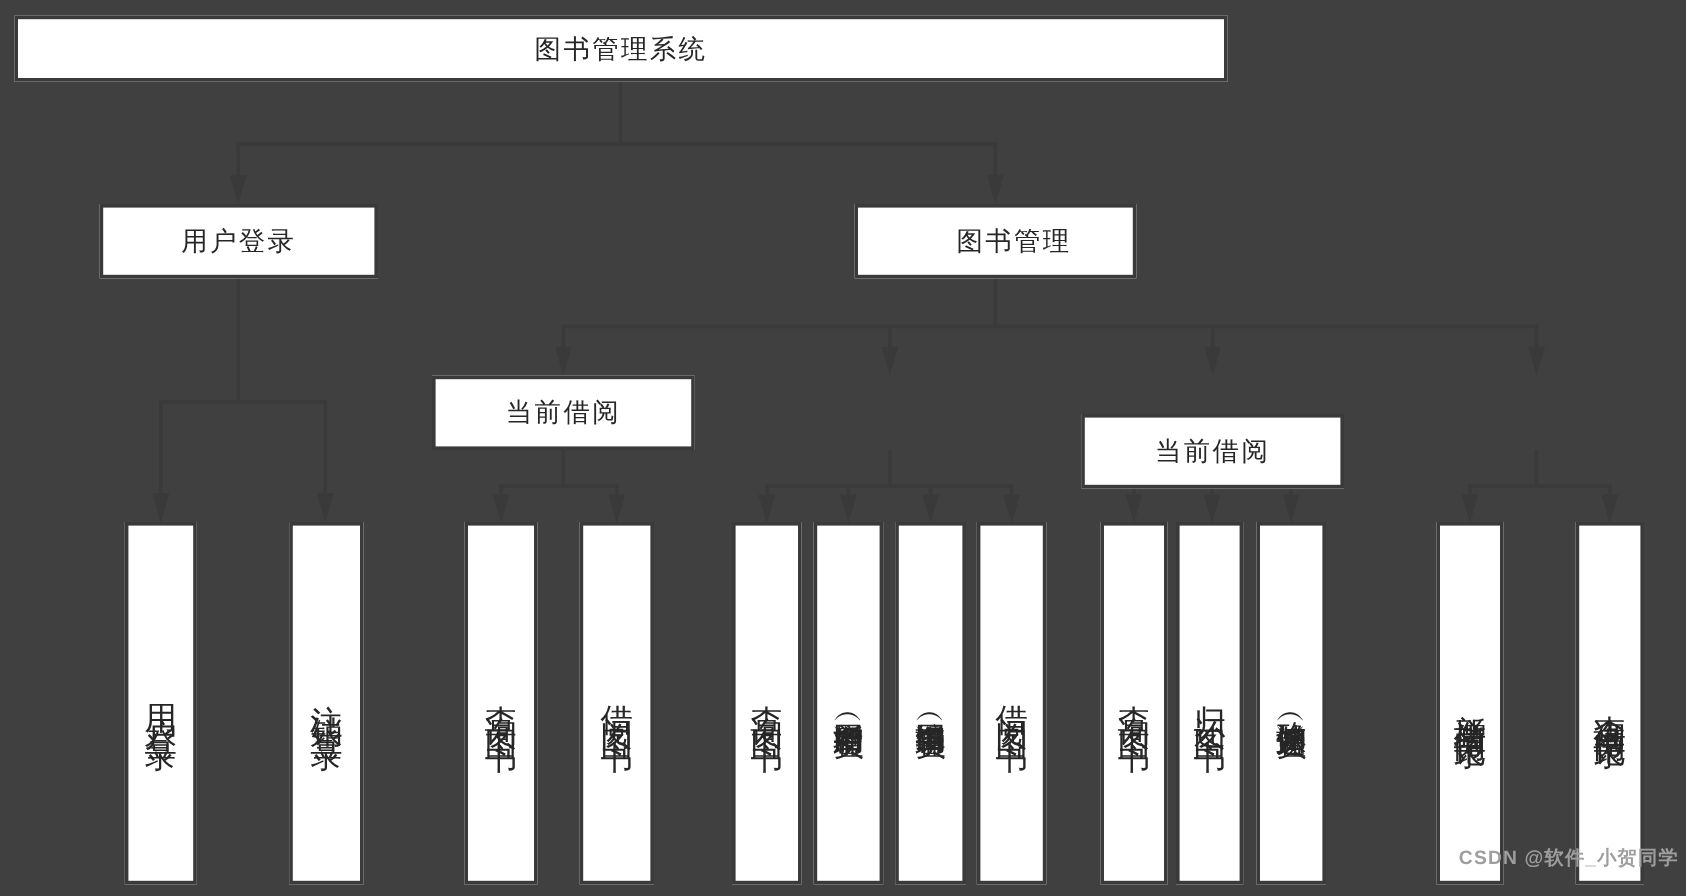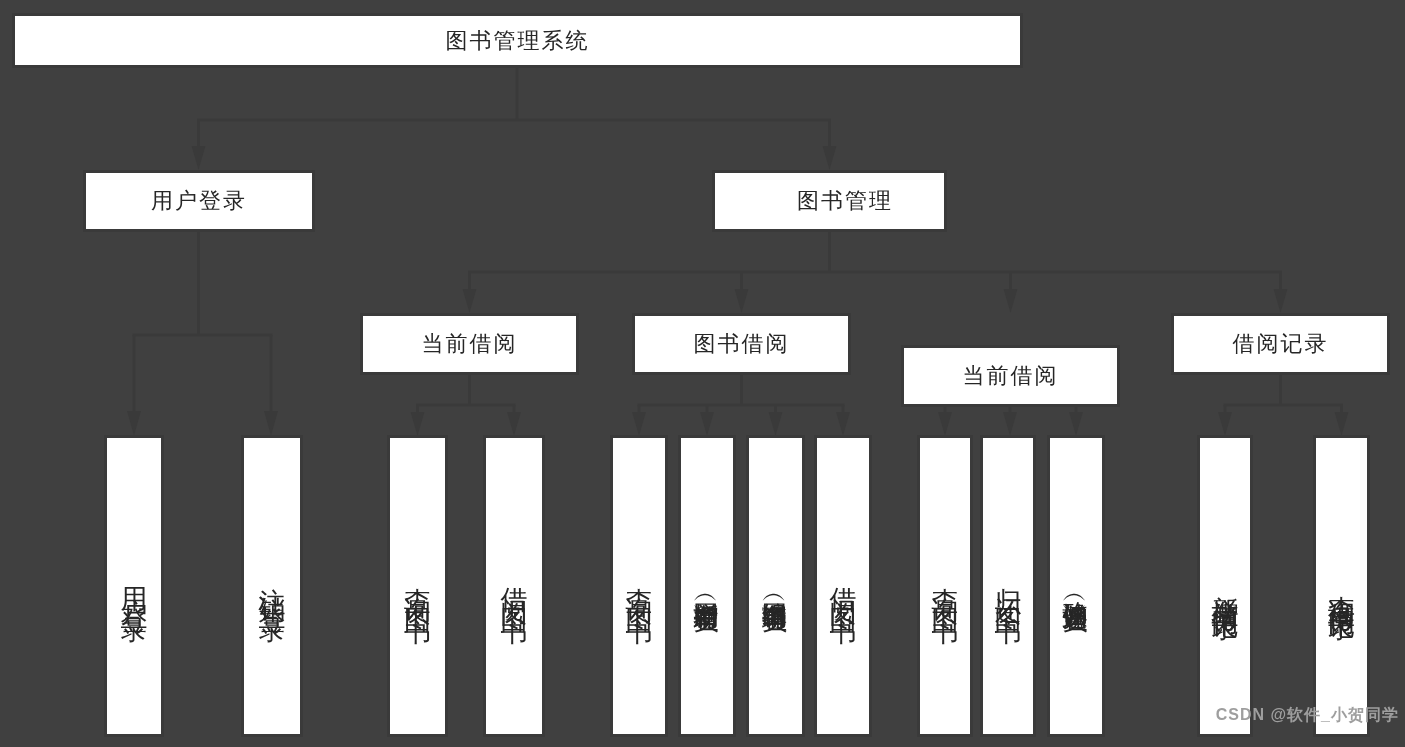--- a/index.html
+++ b/index.html
@@ -107,23 +107,21 @@
     <line x1="1341.5" y1="405" x2="1341.5" y2="414"></line>
     <polygon stroke="none" points="1334.5,412 1348.5,412 1341.5,436"></polygon>
   </svg>
 
   <div class="node h-node" style="left:12px;top:13px;width:1011px;height:55px;">图书管理系统</div>
 
   <div class="node h-node" style="left:83px;top:170px;width:232px;height:62px;">用户登录</div>
   <div class="node h-node" style="left:712px;top:170px;width:235px;height:62px;padding-left:31px;">图书管理</div>
 
   <div class="node h-node" style="left:360px;top:313px;width:219px;height:62px;">当前借阅</div>
-  <div class="node h-node" style="left:632px;top:313px;width:219px;height:62px;">图书借阅</div>
   <div class="node h-node" style="left:901px;top:313px;width:219px;height:62px;margin-top:32px;">当前借阅</div>
-  <div class="node h-node" style="left:1171px;top:313px;width:219px;height:62px;">借阅记录</div>
 
   <div class="node leaf short" style="left:104px;width:60px;">用户登录</div>
   <div class="node leaf short" style="left:241px;width:62px;">注销登录</div>
 
   <div class="node leaf short" style="left:387px;width:61px;">查询图书</div>
   <div class="node leaf short" style="left:483px;width:62px;">借阅图书</div>
 
   <div class="node leaf short" style="left:610px;width:58px;">查询图书</div>
   <div class="node leaf long" style="left:678px;width:58px;">新增图书（管理员）</div>
   <div class="node leaf long" style="left:746px;width:59px;">编辑图书（管理员）</div>

